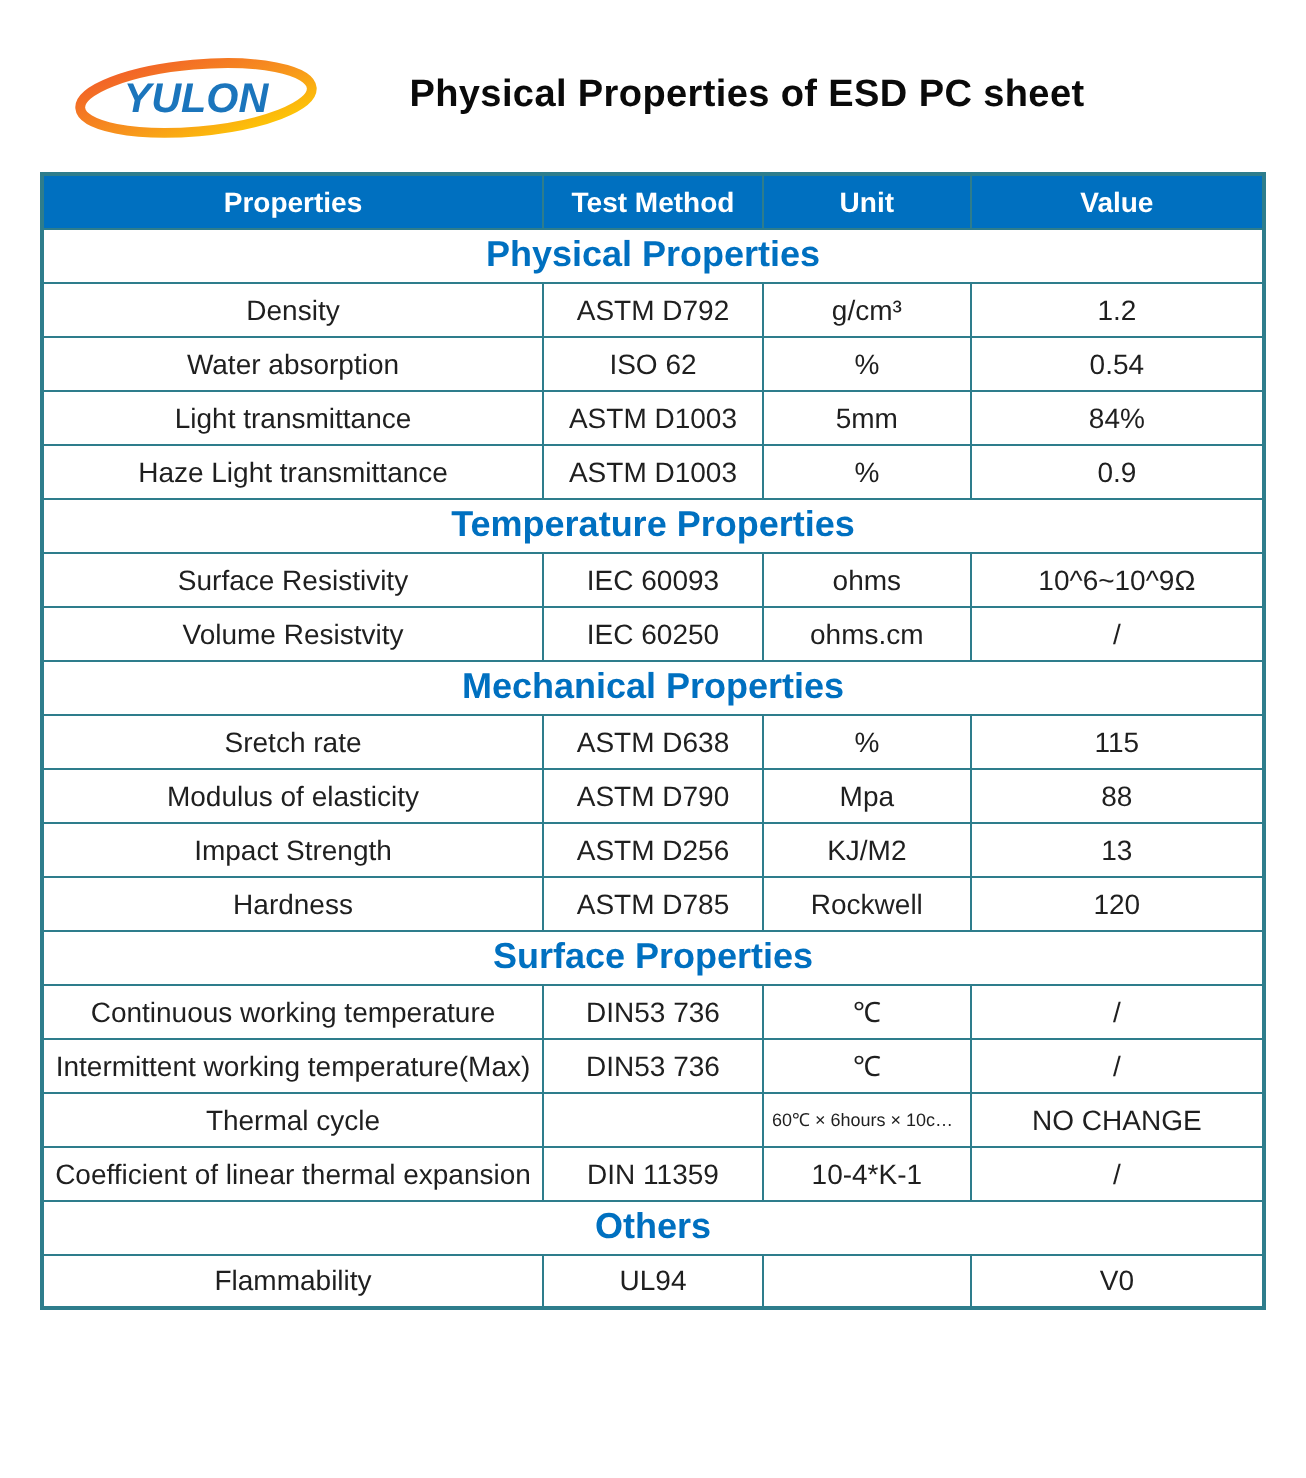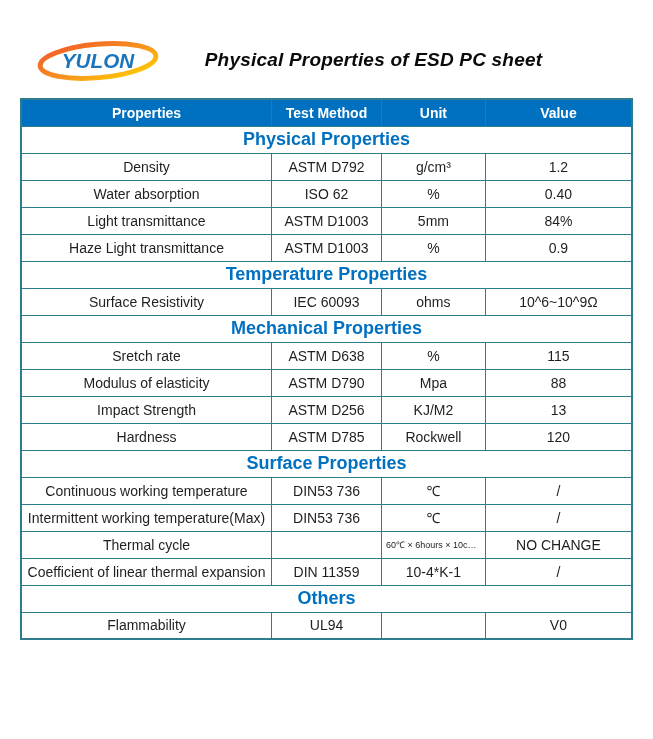--- a/index.html
+++ b/index.html
@@ -9,29 +9,29 @@
     --title:#0a0a0a;
   }
   *{box-sizing:border-box;}
   html,body{margin:0;padding:0;}
   body{
     width:653px;height:739px;
     background:#ffffff;
     font-family:"Liberation Sans",sans-serif;
     color:#1a1a1a;
   }
-  .page{padding:32px 20px 10px 20px;}
+  .page{padding:20px 20px 10px 20px;}
   .header{
     display:flex;align-items:center;
     height:56px;margin-bottom:10px;
   }
   .logo{width:128px;height:52px;flex:0 0 auto;margin-left:14px;}
   .title{
     flex:1;text-align:center;
-    font-size:19px;font-weight:bold;font-style:italic;
+    font-size:19px;font-weight:bold;
     color:var(--title);
     padding-right:48px;
     letter-spacing:.2px;
   }
   table.props{
     width:100%;
     border-collapse:collapse;
     table-layout:fixed;
     border:2px solid var(--border);
   }
@@ -106,21 +106,21 @@
         <tr class="data-row">
           <td>Density</td>
           <td>ASTM D792</td>
           <td>g/cm³</td>
           <td>1.2</td>
         </tr>
         <tr class="data-row">
           <td>Water absorption</td>
           <td>ISO 62</td>
           <td>%</td>
-          <td>0.40</td>
+          <td>0.54</td>
         </tr>
         <tr class="data-row">
           <td>Light transmittance</td>
           <td>ASTM D1003</td>
           <td>5mm</td>
           <td>84%</td>
         </tr>
         <tr class="data-row">
           <td>Haze Light transmittance</td>
           <td>ASTM D1003</td>
@@ -129,20 +129,26 @@
         </tr>
         <tr class="section-row">
           <td colspan="4">Temperature Properties</td>
         </tr>
         <tr class="data-row">
           <td>Surface Resistivity</td>
           <td>IEC 60093</td>
           <td>ohms</td>
           <td>10^6~10^9Ω</td>
         </tr>
+        <tr class="data-row">
+          <td>Volume Resistvity</td>
+          <td>IEC 60250</td>
+          <td>ohms.cm</td>
+          <td>/</td>
+        </tr>
         <tr class="section-row">
           <td colspan="4">Mechanical Properties</td>
         </tr>
         <tr class="data-row">
           <td>Sretch rate</td>
           <td>ASTM D638</td>
           <td>%</td>
           <td>115</td>
         </tr>
         <tr class="data-row">

